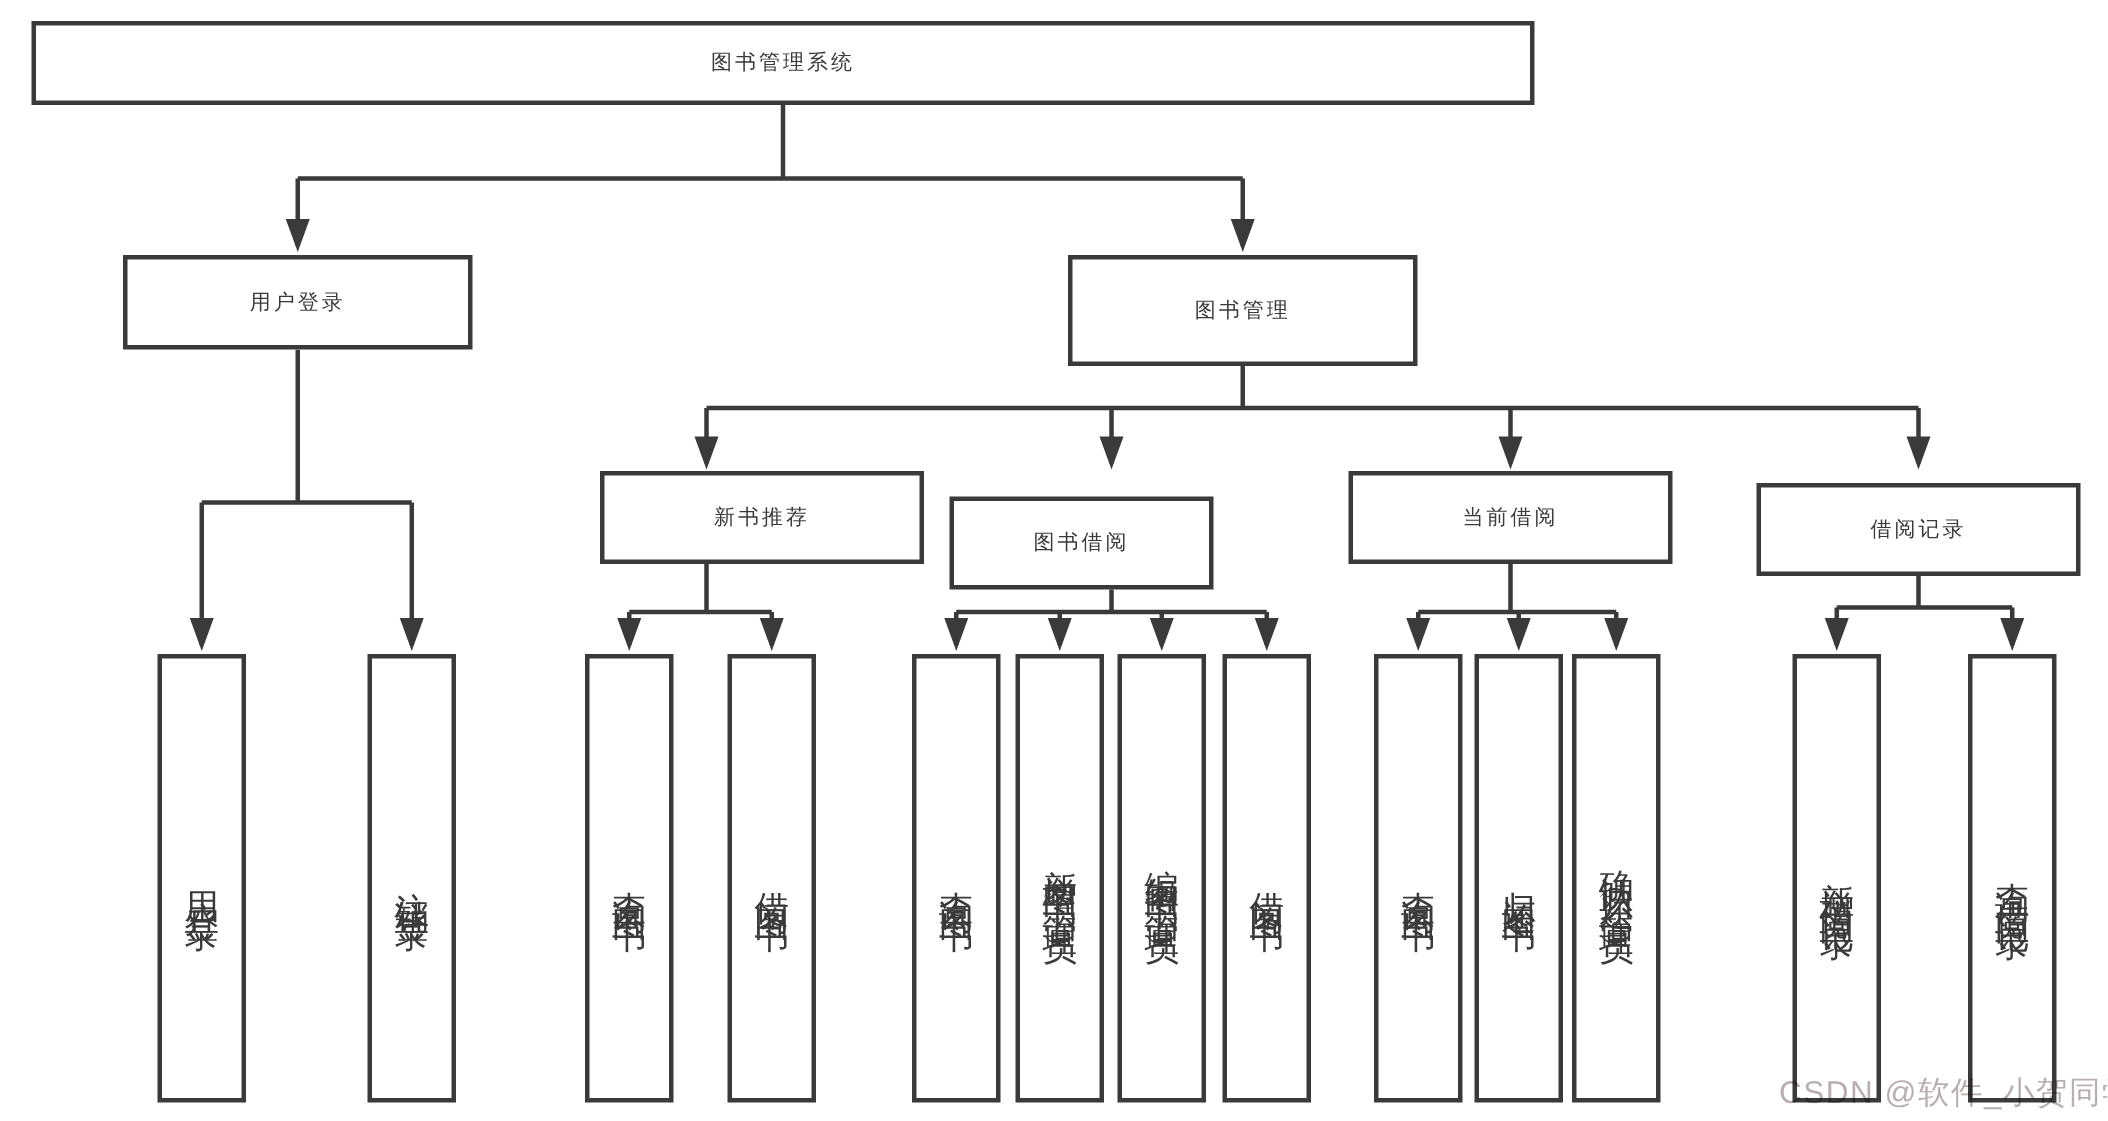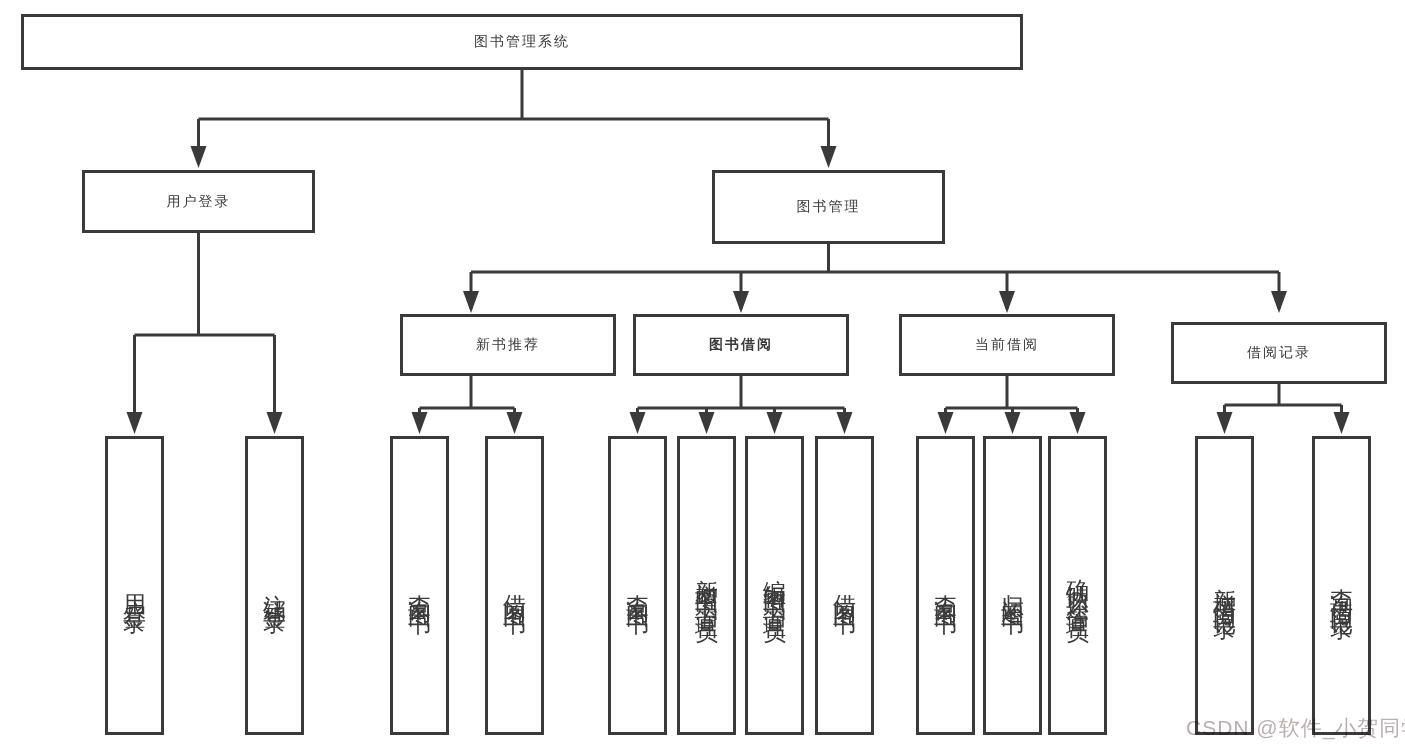--- a/index.html
+++ b/index.html
@@ -102,21 +102,21 @@
   <div class="box hbox" style="left:82px; top:170px; width:233px; height:63px;">
     <span>用户登录</span>
   </div>
   <div class="box hbox" style="left:712px; top:170px; width:233px; height:74px;">
     <span>图书管理</span>
   </div>
 
   <div class="box hbox" style="left:363px; top:314px; width:216px; height:62px;margin-left:37px;">
     <span>新书推荐</span>
   </div>
-  <div class="box hbox" style="left:633px; top:314px; width:216px; height:62px;font-weight:bold;">
+  <div class="box hbox" style="left:633px; top:331px; width:176px; height:62px;">
     <span>图书借阅</span>
   </div>
   <div class="box hbox" style="left:899px; top:314px; width:216px; height:62px;">
     <span>当前借阅</span>
   </div>
   <div class="box hbox" style="left:1171px; top:322px; width:216px; height:62px;">
     <span>借阅记录</span>
   </div>
 
   <div class="box vbox" style="left:105px; top:436px; width:59px; height:299px;">

